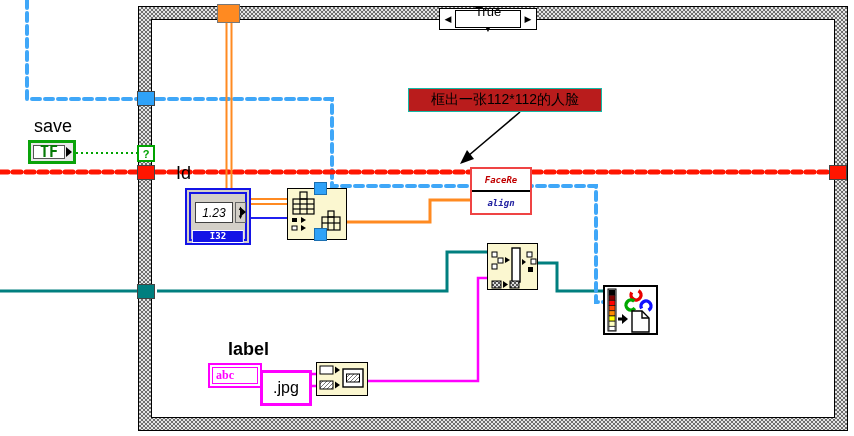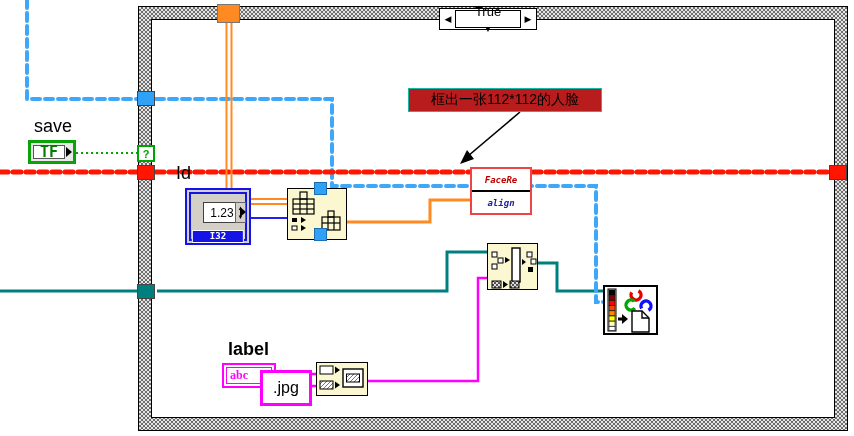--- a/index.html
+++ b/index.html
@@ -53,32 +53,32 @@
               border:3px solid #0aa30a; background:#e9e9e9; display:flex; align-items:center; }
   .bool-disp { margin-left:2px; width:32px; height:14px; background:#fff; border:1px solid #555;
                display:flex; align-items:center; justify-content:center;
                font-family:"DejaVu Sans Mono", monospace; font-weight:bold; font-size:15px; color:#067a06; }
   .bool-out { width:0; height:0; border-left:6px solid #000; border-top:5px solid transparent; border-bottom:5px solid transparent; margin-left:1px; }
 
   
   .num-ctl { position:absolute; left:185px; top:188px; width:66px; height:57px; z-index:3;
              border:2px solid #1414e6; background:#d4d0c8; padding:2px; }
   .num-ctl-inner { width:100%; height:100%; border:2px solid #1414e6; background:#d4d0c8; position:relative; }
-  .num-disp { position:absolute; left:12px; top:8px; width:38px; height:21px; background:#fff; border:1px solid #404040;
-              display:flex; align-items:center; justify-content:center; font-size:12px; color:#000; }
+  .num-disp { position:absolute; left:4px; top:8px; width:38px; height:21px; background:#fff; border:1px solid #404040;
+              display:flex; align-items:center; justify-content:center; font-size:12px; color:#000;font-style:italic; }
   .num-spin { position:absolute; left:44px; top:8px; width:11px; height:21px; background:#d4d0c8; border:1px solid #666;
               display:flex; flex-direction:column; align-items:center; justify-content:space-around; font-size:6px; color:#000; }
   .num-out  { position:absolute; right:-1px; top:13px; width:0; height:0;
               border-left:6px solid #000; border-top:5px solid transparent; border-bottom:5px solid transparent; }
   .num-badge { position:absolute; left:50%; transform:translateX(-50%); bottom:-4px; background:#1414e6; color:#fff;
                border:1px solid #fff; font-family:"DejaVu Sans Mono", monospace; font-weight:bold; font-size:9px;
                padding:0 17px; line-height:11px; }
 
   
-  .str-ctl { position:absolute; left:222px; top:363px; width:54px; height:25px; z-index:3;
+  .str-ctl { position:absolute; left:208px; top:363px; width:54px; height:25px; z-index:3;
              border:2px solid #ff00ff; background:#fff; padding:2px; }
   .str-ctl-inner { width:100%; height:100%; border:1px solid #ff00ff; display:flex; align-items:center; padding-left:3px;
                    font-weight:bold; font-size:12px; color:#ff00ff; font-family:"Liberation Serif", serif; }
 
   
   .jpg-const { position:absolute; left:260px; top:370px; width:52px; height:36px; z-index:4;
                border:3px solid #ff00ff; background:#fff; display:flex; align-items:center; justify-content:center;
                font-size:16px; color:#000; }
 
   

